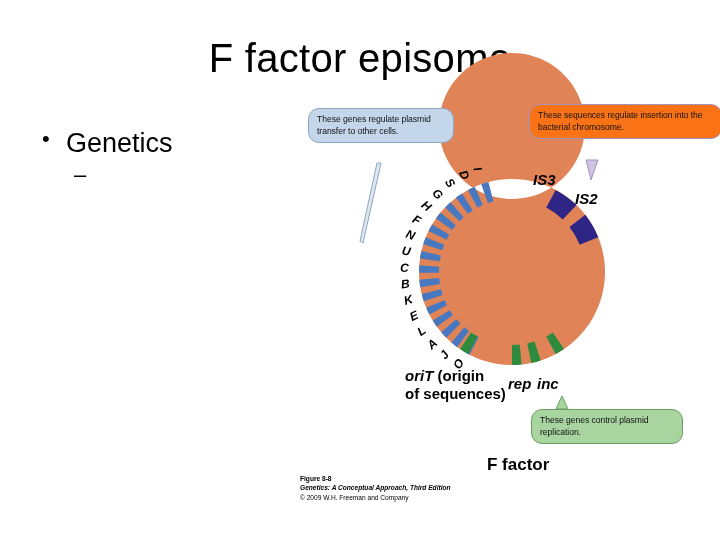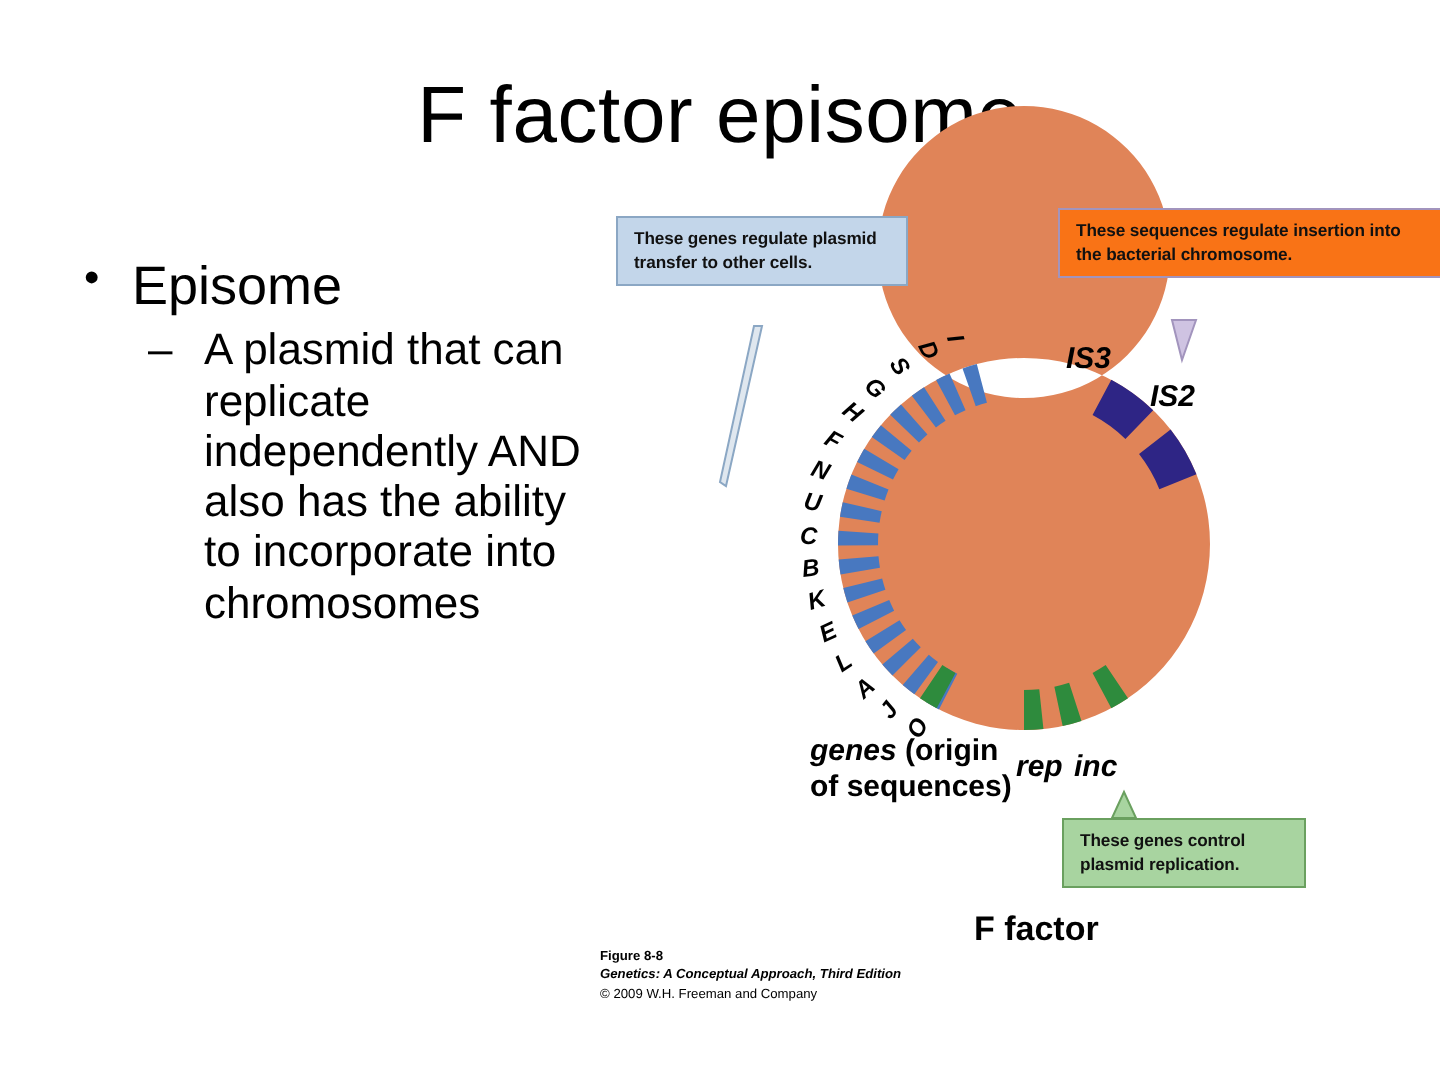--- a/index.html
+++ b/index.html
@@ -70,23 +70,23 @@
     position: absolute;
     left: 0;
     top: 0;
   }
 
   
   .callout {
     position: absolute;
     box-sizing: border-box;
     font-size: 8.6px;
-    font-weight: bold;
+    font-weight: normal;
     line-height: 1.34;
-    border-radius: 0;
+    border-radius: 11px;
     padding: 5px 7px 5px 8px;
     color: #111;
     letter-spacing: -0.05px;
   }
   #callout-transfer {
     left: 308px;
     top: 108px;
     width: 146px;
     background: #c3d6ea;
     border: 1px solid #8ba7c4;
@@ -94,21 +94,21 @@
   #callout-insertion {
     left: 529px;
     top: 104px;
     width: 193px;
     background: #f97316;
     border: 1px solid #a294bd;
   }
   #callout-replication {
     left: 531px;
     top: 409px;
-    width: 122px;
+    width: 152px;
     background: #a8d4a0;
     border: 1px solid #6aa05f;
   }
 
   
   #tails-svg {
     position: absolute;
     left: 0;
     top: 0;
     pointer-events: none;
@@ -178,25 +178,24 @@
 </head>
 <body>
 
 <div id="slide">
 
   <div id="slide-title">F factor episome</div>
 
   <div id="body-text">
     <div class="bullet-l1">
       <span class="marker">•</span>
-      <span>Episome</span>
+      <span>Genetics</span>
     </div>
     <div class="bullet-l2">
       <span class="marker">–</span>
-      <span>A plasmid that can replicate independently AND also has the ability to incorporate into chromosomes</span>
     </div>
   </div>
 
   <div id="figure-wrap" style="position:absolute; left:0; top:0; width:720px; height:540px;">
 
     <svg class="ring-svg" width="720" height="540" viewBox="0 0 720 540">
       <g id="ring-group">
           <path d="M 512 179 A 93 93 0 1 1 511.99 179 Z M 512 199 A 73 73 0 1 0 511.99 199 Z" fill="#e08458" fill-rule="evenodd"></path>
           <path d="M 481.26216147767025 184.22651150275965 A 93 93 0 0 1 488.4005111536131 182.04409899184344 L 493.4756700453092 201.38945404736097 A 73 73 0 0 0 487.8724493319347 203.10253053442426 Z" fill="#4878c0"></path>
           <path d="M 468.052778867178 190.0387789579557 A 93 93 0 0 1 474.7675399722088 186.77826615071172 L 482.7745206233467 205.10552074195652 A 73 73 0 0 0 477.50379416455905 207.66484799925558 Z" fill="#4878c0"></path>
@@ -235,21 +234,21 @@
     <div class="callout" id="callout-transfer">These genes regulate plasmid transfer to other cells.</div>
 
     <div class="callout" id="callout-insertion">These sequences regulate insertion into the bacterial chromosome.</div>
 
     <div class="callout" id="callout-replication">These genes control plasmid replication.</div>
 
     <div class="fig-label" id="label-is3">IS3</div>
     <div class="fig-label" id="label-is2">IS2</div>
 
     <div class="fig-label" id="label-orit">
-      <span>genes</span><span class="roman"> (origin</span><br>
+      <span>oriT</span><span class="roman"> (origin</span><br>
       <span class="roman">of sequences)</span>
     </div>
 
     <div class="fig-label" id="label-rep">rep</div>
     <div class="fig-label" id="label-inc">inc</div>
 
 
     <div id="gene-letters" style="position:absolute;left:0;top:0;width:720px;height:540px;">
         <span class="gene-letter" style="left: 475.716px; top: 161.675px; transform: rotate(73deg);">I</span>
         <span class="gene-letter" style="left: 460.262px; top: 167.747px; transform: rotate(64.1deg);">D</span>

